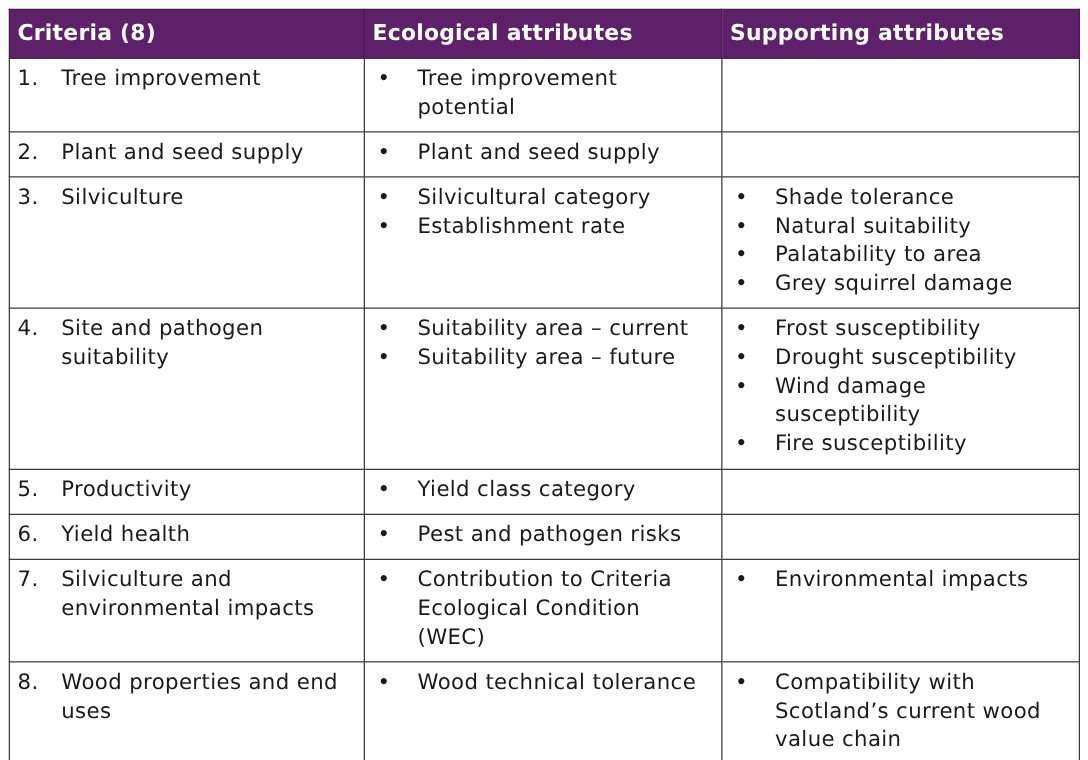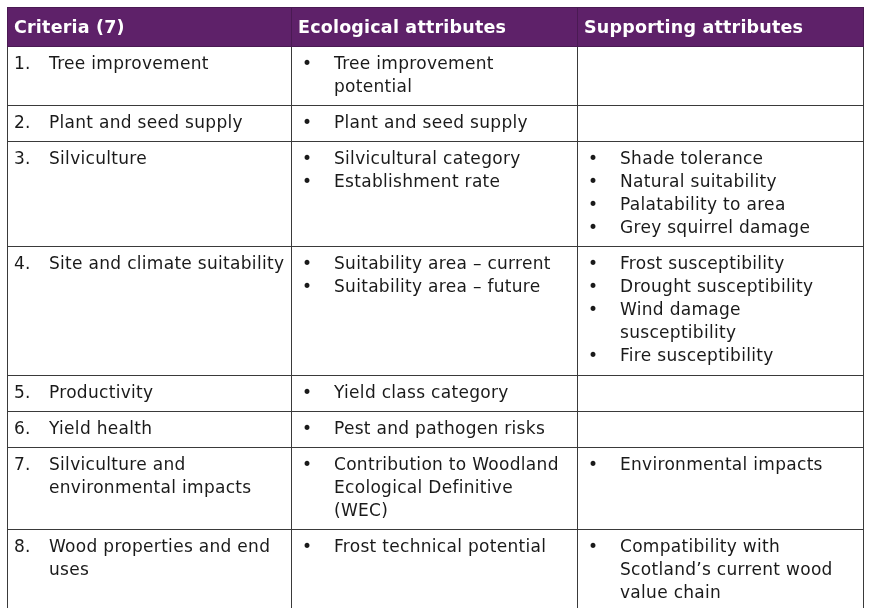--- a/index.html
+++ b/index.html
@@ -21,21 +21,21 @@
 <body>
 
 <table>
   <colgroup>
       <col class="c1">
       <col class="c2">
       <col class="c3">
     </colgroup>
   <thead>
     <tr>
-      <th>Criteria (7)</th>
+      <th>Criteria (8)</th>
       <th>Ecological attributes</th>
       <th>Supporting attributes</th>
     </tr>
   </thead>
   <tbody id="tbody">
       <tr style="height: 59px;">
         <td>
           <div class="crit">
             <span class="num">1.</span>
             <span>Tree improvement</span>
@@ -109,21 +109,21 @@
               <span class="bul">•</span>
               <span>Grey squirrel damage</span>
             </li>
           </ul>
         </td>
       </tr>
       <tr style="height: 129px;">
         <td>
           <div class="crit">
             <span class="num">4.</span>
-            <span>Site and climate suitability</span>
+            <span>Site and pathogen suitability</span>
           </div>
         </td>
         <td>
           <ul>
             <li>
               <span class="bul">•</span>
               <span>Suitability area – current</span>
             </li>
             <li>
               <span class="bul">•</span>
@@ -194,21 +194,21 @@
         <td>
           <div class="crit">
             <span class="num">7.</span>
             <span>Silviculture and environmental impacts</span>
           </div>
         </td>
         <td>
           <ul>
             <li>
               <span class="bul">•</span>
-              <span>Contribution to Woodland Ecological Definitive (WEC)</span>
+              <span>Contribution to Criteria Ecological Condition (WEC)</span>
             </li>
           </ul>
         </td>
         <td>
           <ul>
             <li>
               <span class="bul">•</span>
               <span>Environmental impacts</span>
             </li>
           </ul>
@@ -218,21 +218,21 @@
         <td>
           <div class="crit">
             <span class="num">8.</span>
             <span>Wood properties and end uses</span>
           </div>
         </td>
         <td>
           <ul>
             <li>
               <span class="bul">•</span>
-              <span>Frost technical potential</span>
+              <span>Wood technical tolerance</span>
             </li>
           </ul>
         </td>
         <td>
           <ul>
             <li>
               <span class="bul">•</span>
               <span>Compatibility with Scotland’s current wood value chain</span>
             </li>
           </ul>

